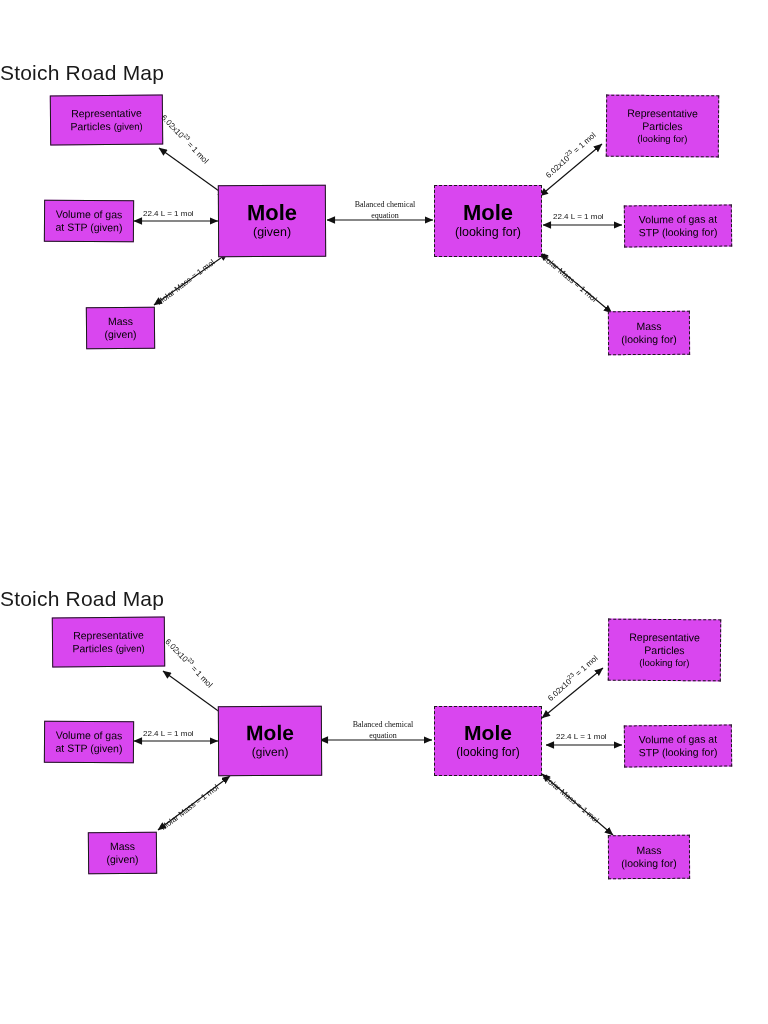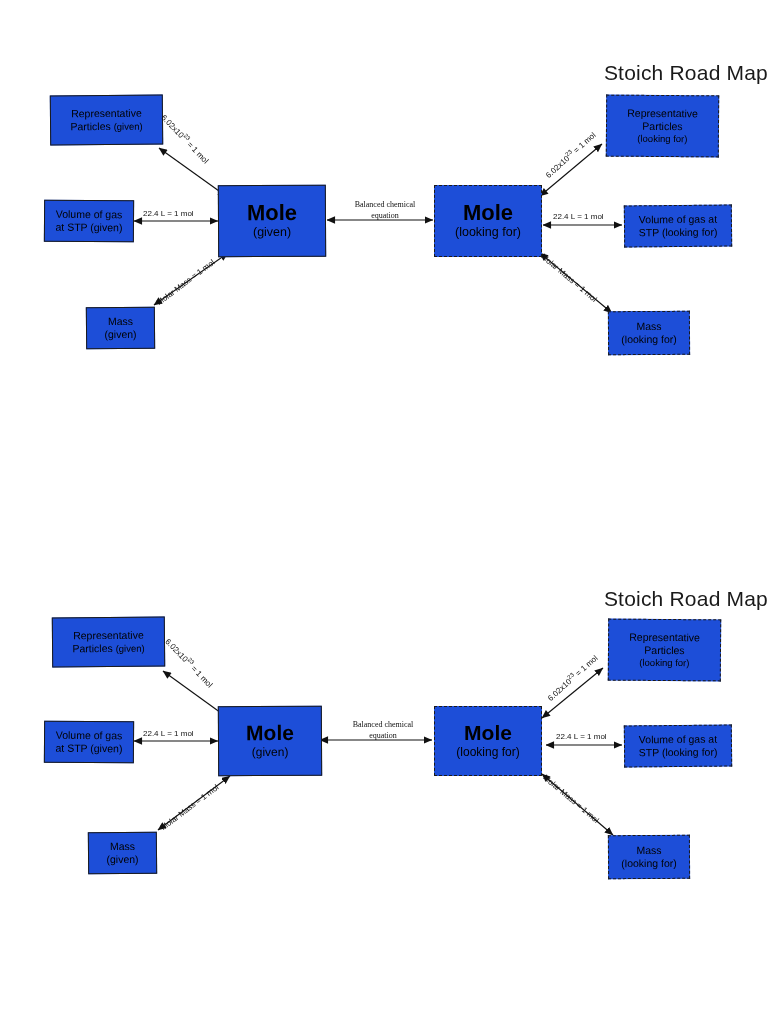--- a/index.html
+++ b/index.html
@@ -31,39 +31,39 @@
     top: 0;
     width: 768px;
     height: 512px;
     overflow: visible;
   }
 
   
   .map-title {
     position: absolute;
     width: 768px;
-    text-align: right;
+    text-align: left;
     font-size: 21px;
     font-weight: 400;
     letter-spacing: 0.2px;
     color: #1a1a1a;
   }
   #diagram-1 .map-title { top: 61px; }
   #diagram-2 .map-title { top: 75px; }
 
   
   .node {
     position: absolute;
     box-sizing: border-box;
     display: flex;
     flex-direction: column;
     align-items: center;
     justify-content: center;
     text-align: center;
-    background: #1d4ed8;
+    background: #d946ef;
     line-height: 1.25;
     color: #000;
   }
   .node .ln { display: block; white-space: nowrap; }
 
   .node-solid {
     border: 1.6px solid #1a1a1a;
   }
   .node-dashed {
     border: 1.8px dashed #1a1a1a;

